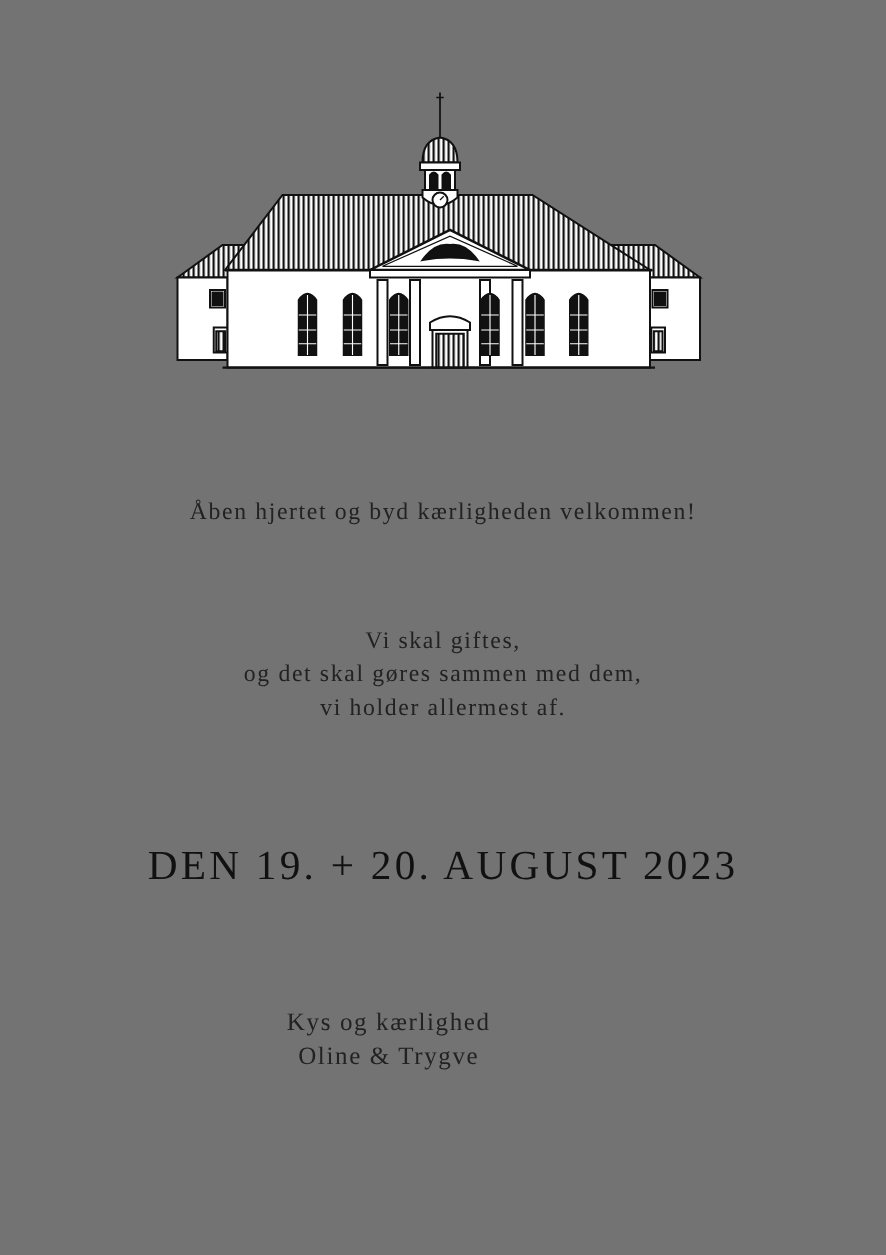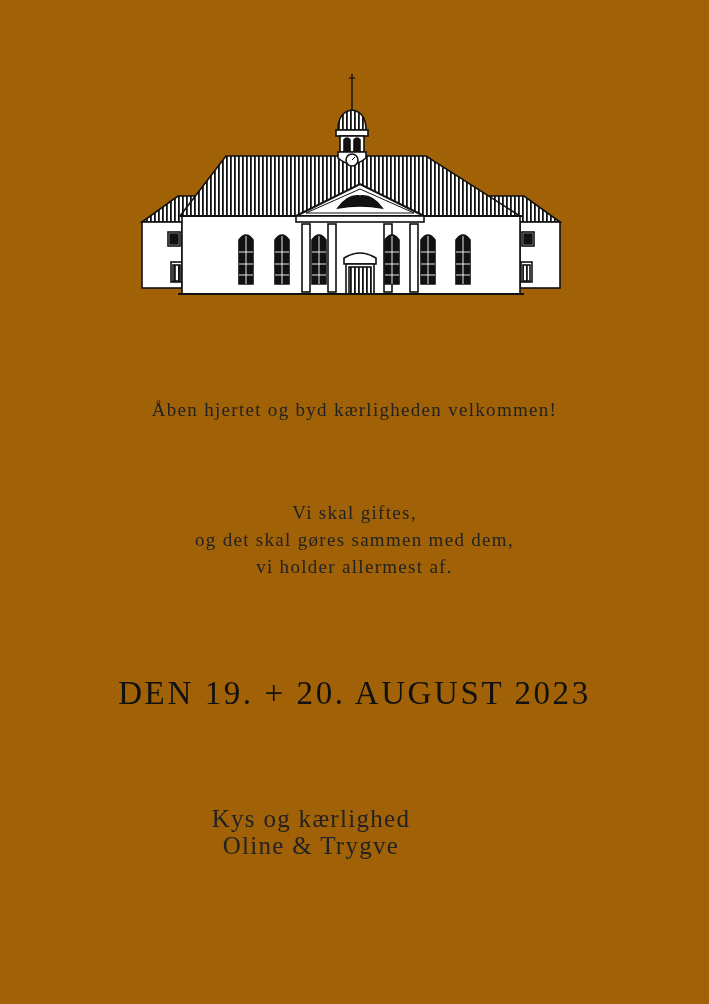--- a/index.html
+++ b/index.html
@@ -1,29 +1,29 @@
 <!DOCTYPE html>
 <html><head>
 <meta charset="utf-8">
 <style>
   html, body { margin: 0; padding: 0; background: #ffffff; }
   body { width: 709px; height: 1004px; position: relative; overflow: hidden; }
   .card {
     position: absolute; left: 0; top: 0; width: 709px; height: 1004px;
-    background: #a16207; color: #1a1a1a;
+    background: #737373; color: #1a1a1a;
     font-family: "Liberation Serif", "DejaVu Serif", serif;
     text-align: center;
   }
   .illustration { position: absolute; left: 138px; top: 72px; width: 426px; height: 226px; }
   .text-block { position: absolute; left: 0; width: 709px; font-size: 19px; letter-spacing: 1.3px; line-height: 27px; color: #222; }
   .greeting { top: 396px; }
   .verse { top: 451px; margin-top: 48px; }
   .invite { top: 560px; }
   .dates { position: absolute; left: 0; width: 709px; top: 672px; font-size: 33px; line-height: 42px; letter-spacing: 2.6px; color: #111; font-weight: normal; }
-  .signoff { position: absolute; left: 0; width: 622px; top: 805px; font-size: 25px; line-height: 27px; letter-spacing: 1.3px; color: #222; }
+  .signoff { position: absolute; left: 0; width: 622px; top: 805px; font-size: 20px; line-height: 27px; letter-spacing: 1.3px; color: #222; }
   .line { display: block; white-space: nowrap; }
 </style>
 </head>
 <body>
 
 <div class="card">
 
   <svg class="illustration" viewBox="0 0 426 226" xmlns="http://www.w3.org/2000/svg">
     <defs>
       <pattern id="roofstripe" width="4" height="10" patternUnits="userSpaceOnUse">

